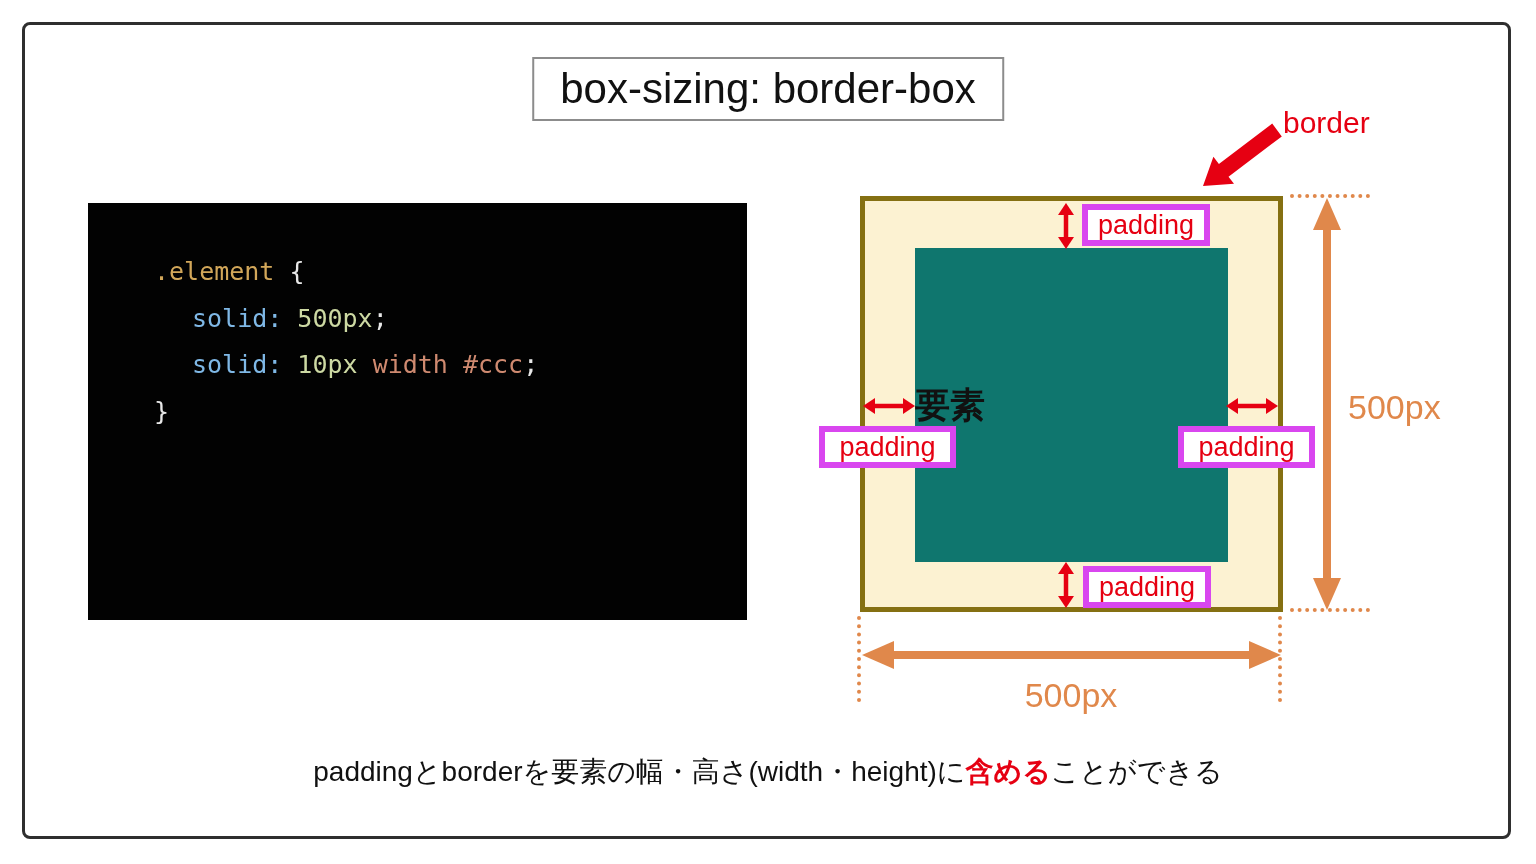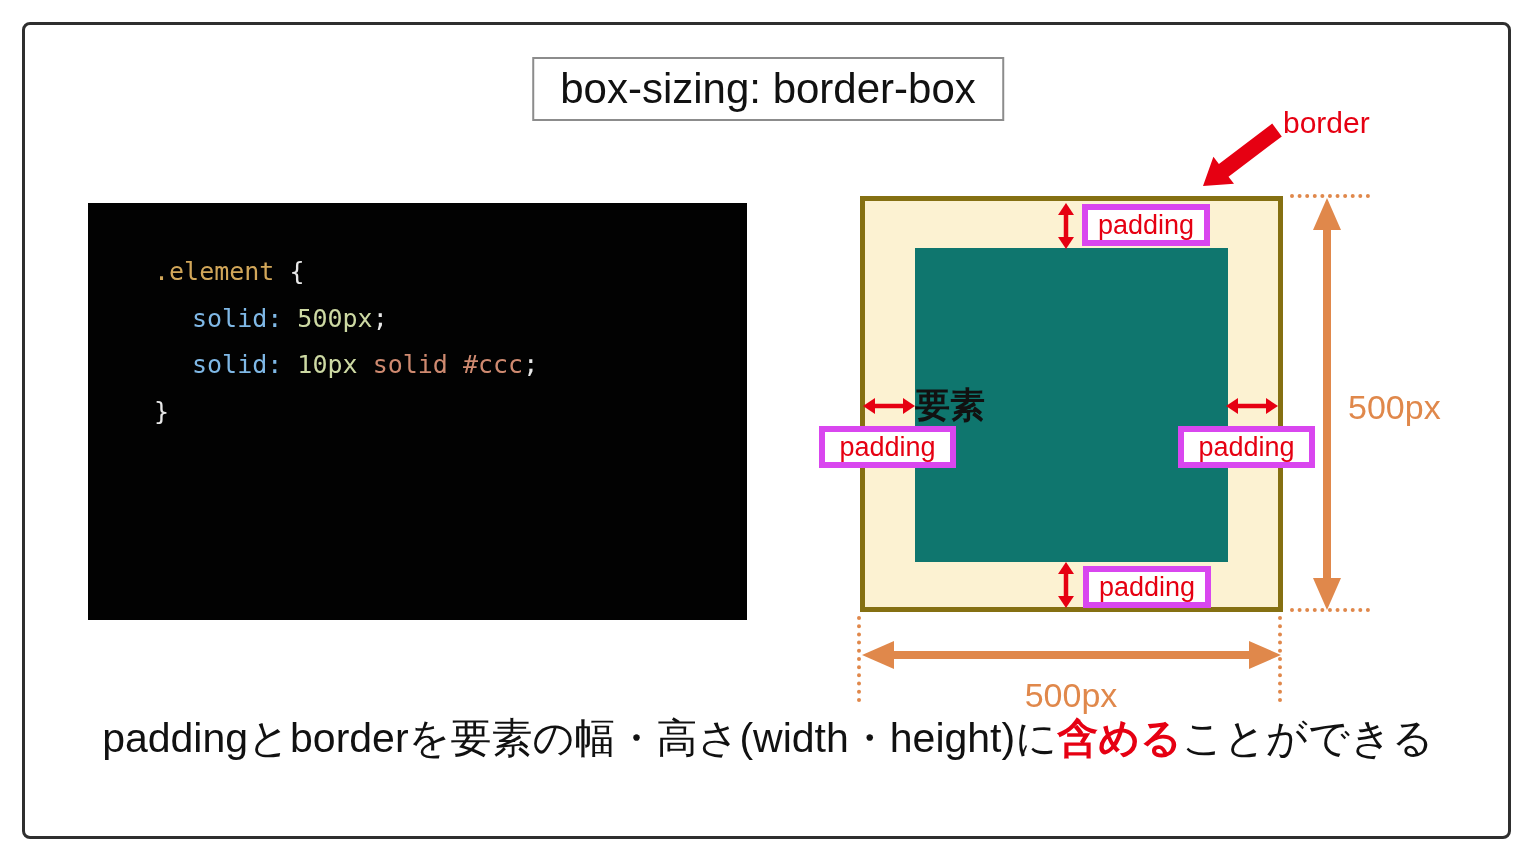--- a/index.html
+++ b/index.html
@@ -37,39 +37,39 @@
   .pad-right{left:1178px;top:426px;width:137px;height:42px;}
   .border-label{position:absolute;left:1283px;top:106px;color:#e60012;
                 font-size:30px;font-weight:normal;}
   .abs{position:absolute;}
   .dot-h{position:absolute;width:80px;height:0;border-top:4px dotted #e0884b;}
   .dot-v{position:absolute;height:86px;width:0;border-left:4px dotted #e0884b;}
   .dim-label{position:absolute;color:#e0884b;font-size:34px;}
   .dim-label.w{left:1011px;top:676px;width:120px;text-align:center;}
   .dim-label.h{left:1348px;top:388px;}
   
-  .caption{position:absolute;left:0;top:711px;width:100%;text-align:center;
-           font-size:41px;color:#111;}
+  .caption{position:absolute;left:0;top:753px;width:100%;text-align:center;
+           font-size:28px;color:#111;}
   .caption .hl{color:#e60012;font-weight:bold;}
 </style>
 </head>
 <body>
 
 <div class="canvas">
   <div class="frame"></div>
 
   <div class="title-box">
     <span>box-sizing: border-box</span>
   </div>
 
   <div class="code-block">
     <div>
         <div class="code-line"><span class="tok-sel">.element</span><span class="tok-pun"> {</span></div>
         <div class="code-line indent"><span class="tok-prop">solid:</span><span class="tok-num"> 500px</span><span class="tok-pun">;</span></div>
-        <div class="code-line indent"><span class="tok-prop">solid:</span><span class="tok-num"> 10px</span><span class="tok-kw"> solid #ccc</span><span class="tok-pun">;</span></div>
+        <div class="code-line indent"><span class="tok-prop">solid:</span><span class="tok-num"> 10px</span><span class="tok-kw"> width #ccc</span><span class="tok-pun">;</span></div>
         <div class="code-line"><span class="tok-pun">}</span></div>
       </div>
   </div>
 
   <div class="outer-box"></div>
   <div class="content-box">
     <span>要素</span>
   </div>
 
   <svg class="abs" style="left:1052px;top:202px" width="28" height="48" viewBox="0 0 28 48">

